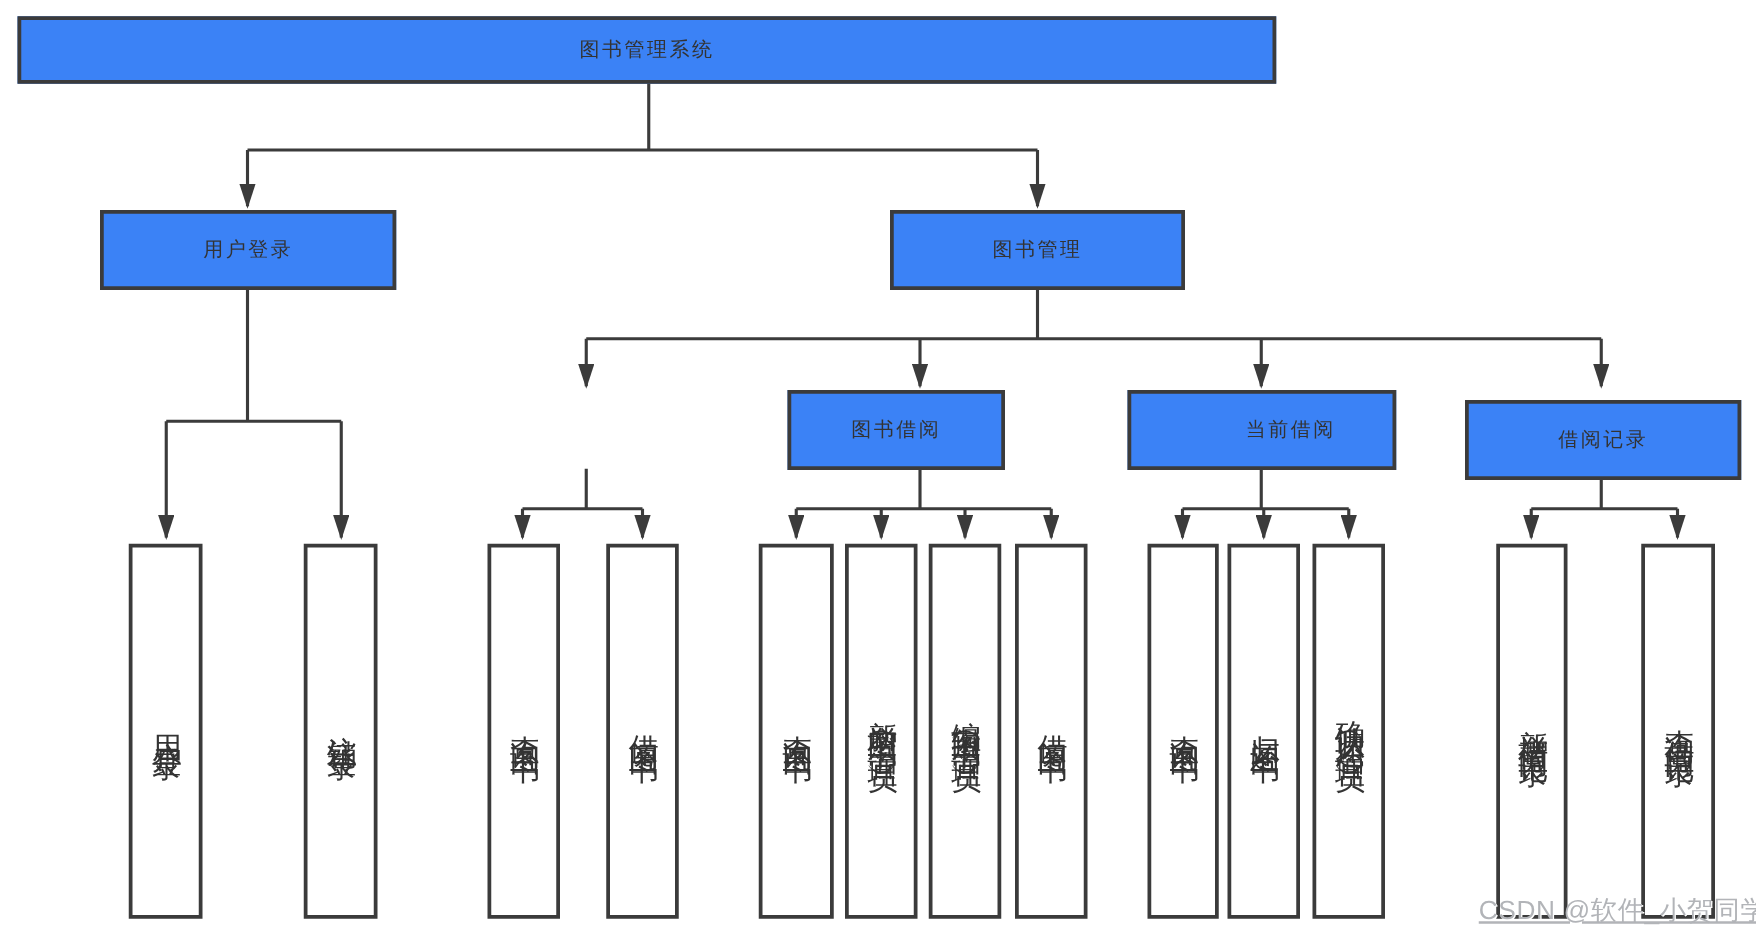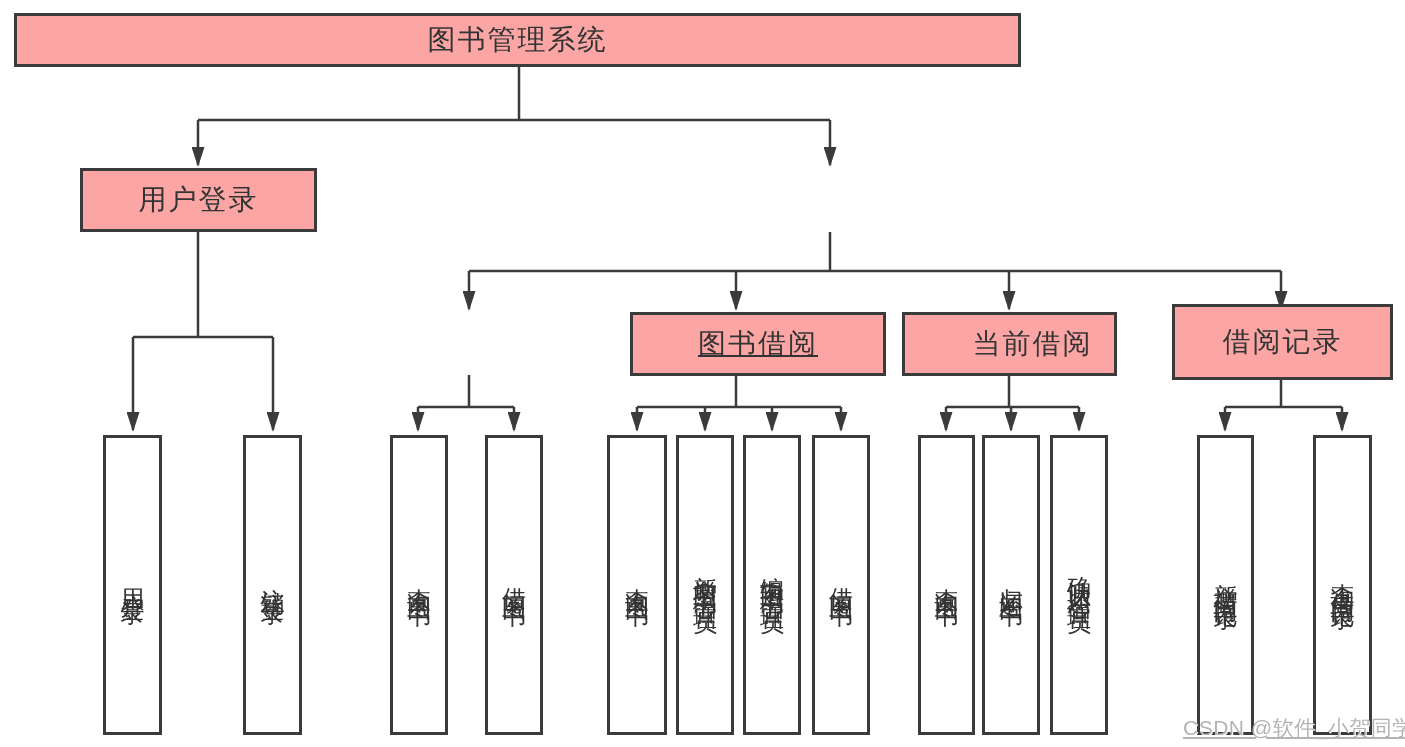--- a/index.html
+++ b/index.html
@@ -13,25 +13,25 @@
   }
   svg.connectors {
     position: absolute;
     left: 0; top: 0;
     width: 1405px; height: 747px;
   }
   .node {
     position: absolute;
     box-sizing: border-box;
     border: 3px solid #3b3b3b;
-    background: #fca5a5;
+    background: #3b82f6;
     display: flex;
     align-items: center;
     justify-content: center;
-    font-size: 28px;
+    font-size: 16px;
     color: #333333;
     letter-spacing: 2px;
     white-space: nowrap;
   }
   .leaf {
     position: absolute;
     box-sizing: border-box;
     top: 435px;
     height: 300px;
     border: 3px solid #3b3b3b;
@@ -110,28 +110,31 @@
     </g>
   </svg>
 
   <div class="node" style="left:14px; top:13px; width:1007px; height:54px;">
     <span>图书管理系统</span>
   </div>
 
   <div class="node" style="left:80px; top:168px; width:237px; height:64px;">
     <span>用户登录</span>
   </div>
+  <div class="node" style="left:712px; top:168px; width:236px; height:64px;">
+    <span>图书管理</span>
+  </div>
 
-  <div class="node" style="left:630px; top:312px; width:256px; height:64px;text-decoration:underline;">
+  <div class="node" style="left:630px; top:312px; width:174px; height:64px;">
     <span>图书借阅</span>
   </div>
   <div class="node" style="left:902px; top:312px; width:215px; height:64px;padding-left:46px;">
     <span>当前借阅</span>
   </div>
-  <div class="node" style="left:1172px; top:304px; width:221px; height:76px;">
+  <div class="node" style="left:1172px; top:320px; width:221px; height:64px;">
     <span>借阅记录</span>
   </div>
 
   <div class="leaf" style="left:103px; width:59px;">
     <span class="vtext">用户登录</span>
   </div>
   <div class="leaf" style="left:243px; width:59px;">
     <span class="vtext">注销登录</span>
   </div>
 

